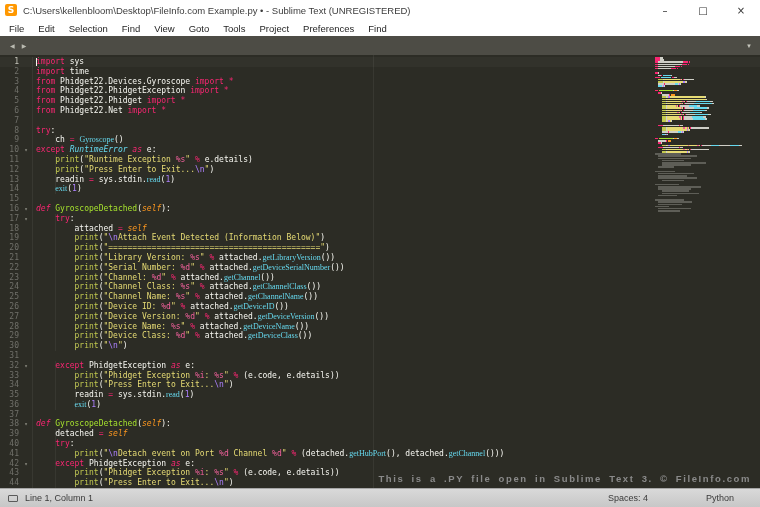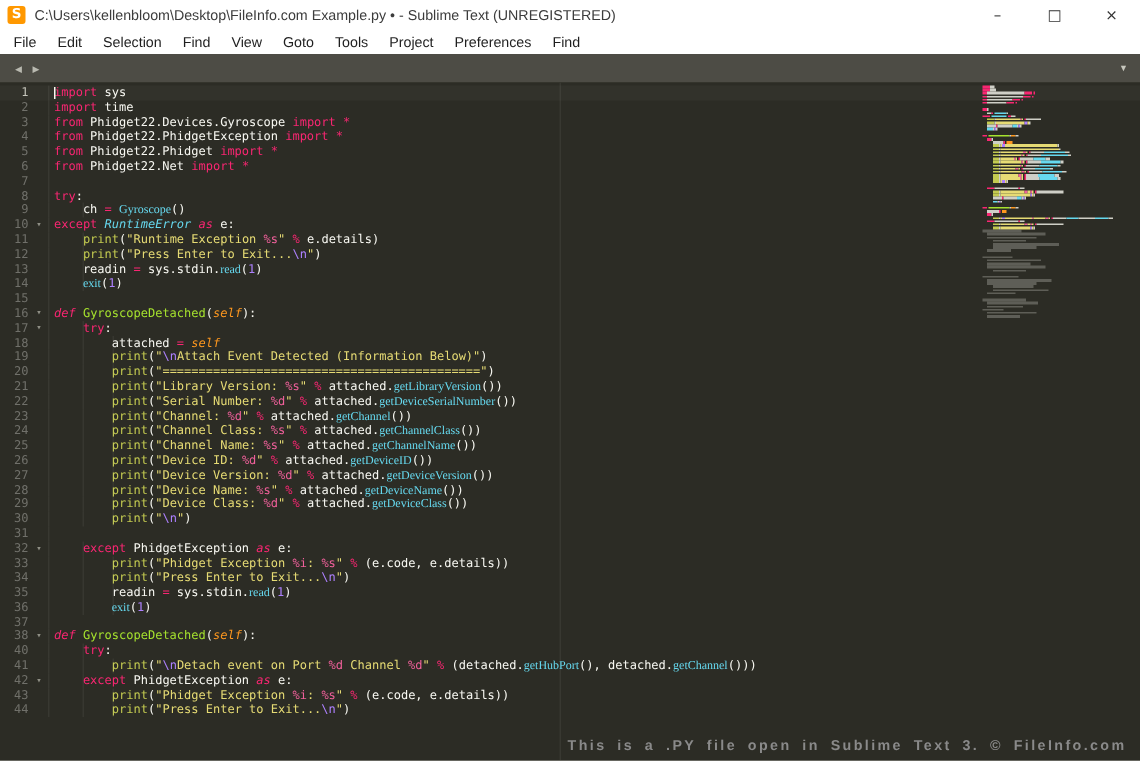--- a/index.html
+++ b/index.html
@@ -134,20 +134,21 @@
         <div class="row"><span class="ln">29</span><span class="foldcol"></span><span class="codetext"><i class="guide" style="left: 22.2656px;"></i><i class="guide" style="left: 41.5312px;"></i><span class="tk-txt">        </span><span class="tk-pr">print</span><span class="tk-txt">(</span><span class="tk-str">"Device Class: </span><span class="tk-ph">%d</span><span class="tk-str">"</span><span class="tk-txt"> </span><span class="tk-kw">%</span><span class="tk-txt"> attached.</span><span class="tk-type">getDeviceClass</span><span class="tk-txt">())</span></span></div>
         <div class="row"><span class="ln">30</span><span class="foldcol"></span><span class="codetext"><i class="guide" style="left: 22.2656px;"></i><i class="guide" style="left: 41.5312px;"></i><span class="tk-txt">        </span><span class="tk-pr">print</span><span class="tk-txt">(</span><span class="tk-str">"</span><span class="tk-esc">\n</span><span class="tk-str">"</span><span class="tk-txt">)</span></span></div>
         <div class="row"><span class="ln">31</span><span class="foldcol"></span><span class="codetext"></span></div>
         <div class="row"><span class="ln">32</span><span class="foldcol">▾</span><span class="codetext"><i class="guide" style="left: 22.2656px;"></i><span class="tk-txt">    </span><span class="tk-kw">except</span><span class="tk-txt"> PhidgetException </span><span class="tk-kwi">as</span><span class="tk-txt"> e:</span></span></div>
         <div class="row"><span class="ln">33</span><span class="foldcol"></span><span class="codetext"><i class="guide" style="left: 22.2656px;"></i><i class="guide" style="left: 41.5312px;"></i><span class="tk-txt">        </span><span class="tk-pr">print</span><span class="tk-txt">(</span><span class="tk-str">"Phidget Exception </span><span class="tk-ph">%i</span><span class="tk-str">: </span><span class="tk-ph">%s</span><span class="tk-str">"</span><span class="tk-txt"> </span><span class="tk-kw">%</span><span class="tk-txt"> (e.code, e.details))</span></span></div>
         <div class="row"><span class="ln">34</span><span class="foldcol"></span><span class="codetext"><i class="guide" style="left: 22.2656px;"></i><i class="guide" style="left: 41.5312px;"></i><span class="tk-txt">        </span><span class="tk-pr">print</span><span class="tk-txt">(</span><span class="tk-str">"Press Enter to Exit...</span><span class="tk-esc">\n</span><span class="tk-str">"</span><span class="tk-txt">)</span></span></div>
         <div class="row"><span class="ln">35</span><span class="foldcol"></span><span class="codetext"><i class="guide" style="left: 22.2656px;"></i><i class="guide" style="left: 41.5312px;"></i><span class="tk-txt">        readin </span><span class="tk-kw">=</span><span class="tk-txt"> sys.stdin.</span><span class="tk-type">read</span><span class="tk-txt">(</span><span class="tk-num">1</span><span class="tk-txt">)</span></span></div>
         <div class="row"><span class="ln">36</span><span class="foldcol"></span><span class="codetext"><i class="guide" style="left: 22.2656px;"></i><i class="guide" style="left: 41.5312px;"></i><span class="tk-txt">        </span><span class="tk-type">exit</span><span class="tk-txt">(</span><span class="tk-num">1</span><span class="tk-txt">)</span></span></div>
         <div class="row"><span class="ln">37</span><span class="foldcol"></span><span class="codetext"></span></div>
         <div class="row"><span class="ln">38</span><span class="foldcol">▾</span><span class="codetext"><span class="tk-kwi">def</span><span class="tk-txt"> </span><span class="tk-fn">GyroscopeDetached</span><span class="tk-txt">(</span><span class="tk-self">self</span><span class="tk-txt">):</span></span></div>
+        <div class="row"><span class="ln">39</span><span class="foldcol"></span><span class="codetext"><i class="guide" style="left: 22.2656px;"></i><span class="tk-txt">    detached </span><span class="tk-kw">=</span><span class="tk-txt"> </span><span class="tk-self">self</span></span></div>
         <div class="row"><span class="ln">40</span><span class="foldcol"></span><span class="codetext"><i class="guide" style="left: 22.2656px;"></i><span class="tk-txt">    </span><span class="tk-kw">try</span><span class="tk-txt">:</span></span></div>
         <div class="row"><span class="ln">41</span><span class="foldcol"></span><span class="codetext"><i class="guide" style="left: 22.2656px;"></i><i class="guide" style="left: 41.5312px;"></i><span class="tk-txt">        </span><span class="tk-pr">print</span><span class="tk-txt">(</span><span class="tk-str">"</span><span class="tk-esc">\n</span><span class="tk-str">Detach event on Port </span><span class="tk-ph">%d</span><span class="tk-str"> Channel </span><span class="tk-ph">%d</span><span class="tk-str">"</span><span class="tk-txt"> </span><span class="tk-kw">%</span><span class="tk-txt"> (detached.</span><span class="tk-type">getHubPort</span><span class="tk-txt">(), detached.</span><span class="tk-type">getChannel</span><span class="tk-txt">()))</span></span></div>
         <div class="row"><span class="ln">42</span><span class="foldcol">▾</span><span class="codetext"><i class="guide" style="left: 22.2656px;"></i><span class="tk-txt">    </span><span class="tk-kw">except</span><span class="tk-txt"> PhidgetException </span><span class="tk-kwi">as</span><span class="tk-txt"> e:</span></span></div>
         <div class="row"><span class="ln">43</span><span class="foldcol"></span><span class="codetext"><i class="guide" style="left: 22.2656px;"></i><i class="guide" style="left: 41.5312px;"></i><span class="tk-txt">        </span><span class="tk-pr">print</span><span class="tk-txt">(</span><span class="tk-str">"Phidget Exception </span><span class="tk-ph">%i</span><span class="tk-str">: </span><span class="tk-ph">%s</span><span class="tk-str">"</span><span class="tk-txt"> </span><span class="tk-kw">%</span><span class="tk-txt"> (e.code, e.details))</span></span></div>
         <div class="row"><span class="ln">44</span><span class="foldcol"></span><span class="codetext"><i class="guide" style="left: 22.2656px;"></i><i class="guide" style="left: 41.5312px;"></i><span class="tk-txt">        </span><span class="tk-pr">print</span><span class="tk-txt">(</span><span class="tk-str">"Press Enter to Exit...</span><span class="tk-esc">\n</span><span class="tk-str">"</span><span class="tk-txt">)</span></span></div>
       </div>
     <div class="minimap">
         <div class="mrow"><i style="width: 5.1px; background: rgb(249, 38, 114);"></i><i style="width: 3.4px; background: rgb(207, 207, 199);"></i></div>
         <div class="mrow"><i style="width: 5.1px; background: rgb(249, 38, 114);"></i><i style="width: 4.25px; background: rgb(207, 207, 199);"></i></div>
         <div class="mrow"><i style="width: 3.4px; background: rgb(249, 38, 114);"></i><i style="width: 24.65px; background: rgb(207, 207, 199);"></i><i style="width: 5.1px; background: rgb(249, 38, 114);"></i><i style="width: 1px;"></i><i style="width: 1px; background: rgb(249, 38, 114);"></i></div>
@@ -217,14 +218,22 @@
         <div class="mrow"><i style="width: 3.4px;"></i><i style="width: 34px; background: rgb(144, 144, 138); opacity: 0.5;"></i></div>
         <div class="mrow"><i style="width: 3.4px;"></i><i style="width: 23.8px; background: rgb(144, 144, 138); opacity: 0.5;"></i></div>
         <div class="mrow"><i style="width: 13.6px; background: rgb(144, 144, 138); opacity: 0.5;"></i></div>
         <div class="mrow"><i style="width: 3.4px;"></i><i style="width: 32.3px; background: rgb(144, 144, 138); opacity: 0.5;"></i></div>
         <div class="mrow"><i style="width: 3.4px;"></i><i style="width: 22.1px; background: rgb(144, 144, 138); opacity: 0.5;"></i></div>
         <div class="mrow"></div>
       </div>
     <div class="watermark">This is a .PY file open in Sublime Text 3. © FileInfo.com</div>
   </div>
 
+  <div class="statusbar">
+    <span class="sb-icon"></span>
+    <span>Line 1, Column 1</span>
+    <div class="sb-right">
+      <span class="sb-spaces">Spaces: 4</span>
+      <span class="sb-syntax">Python</span>
+    </div>
+  </div>
 
 </div>
 
 </body></html>

